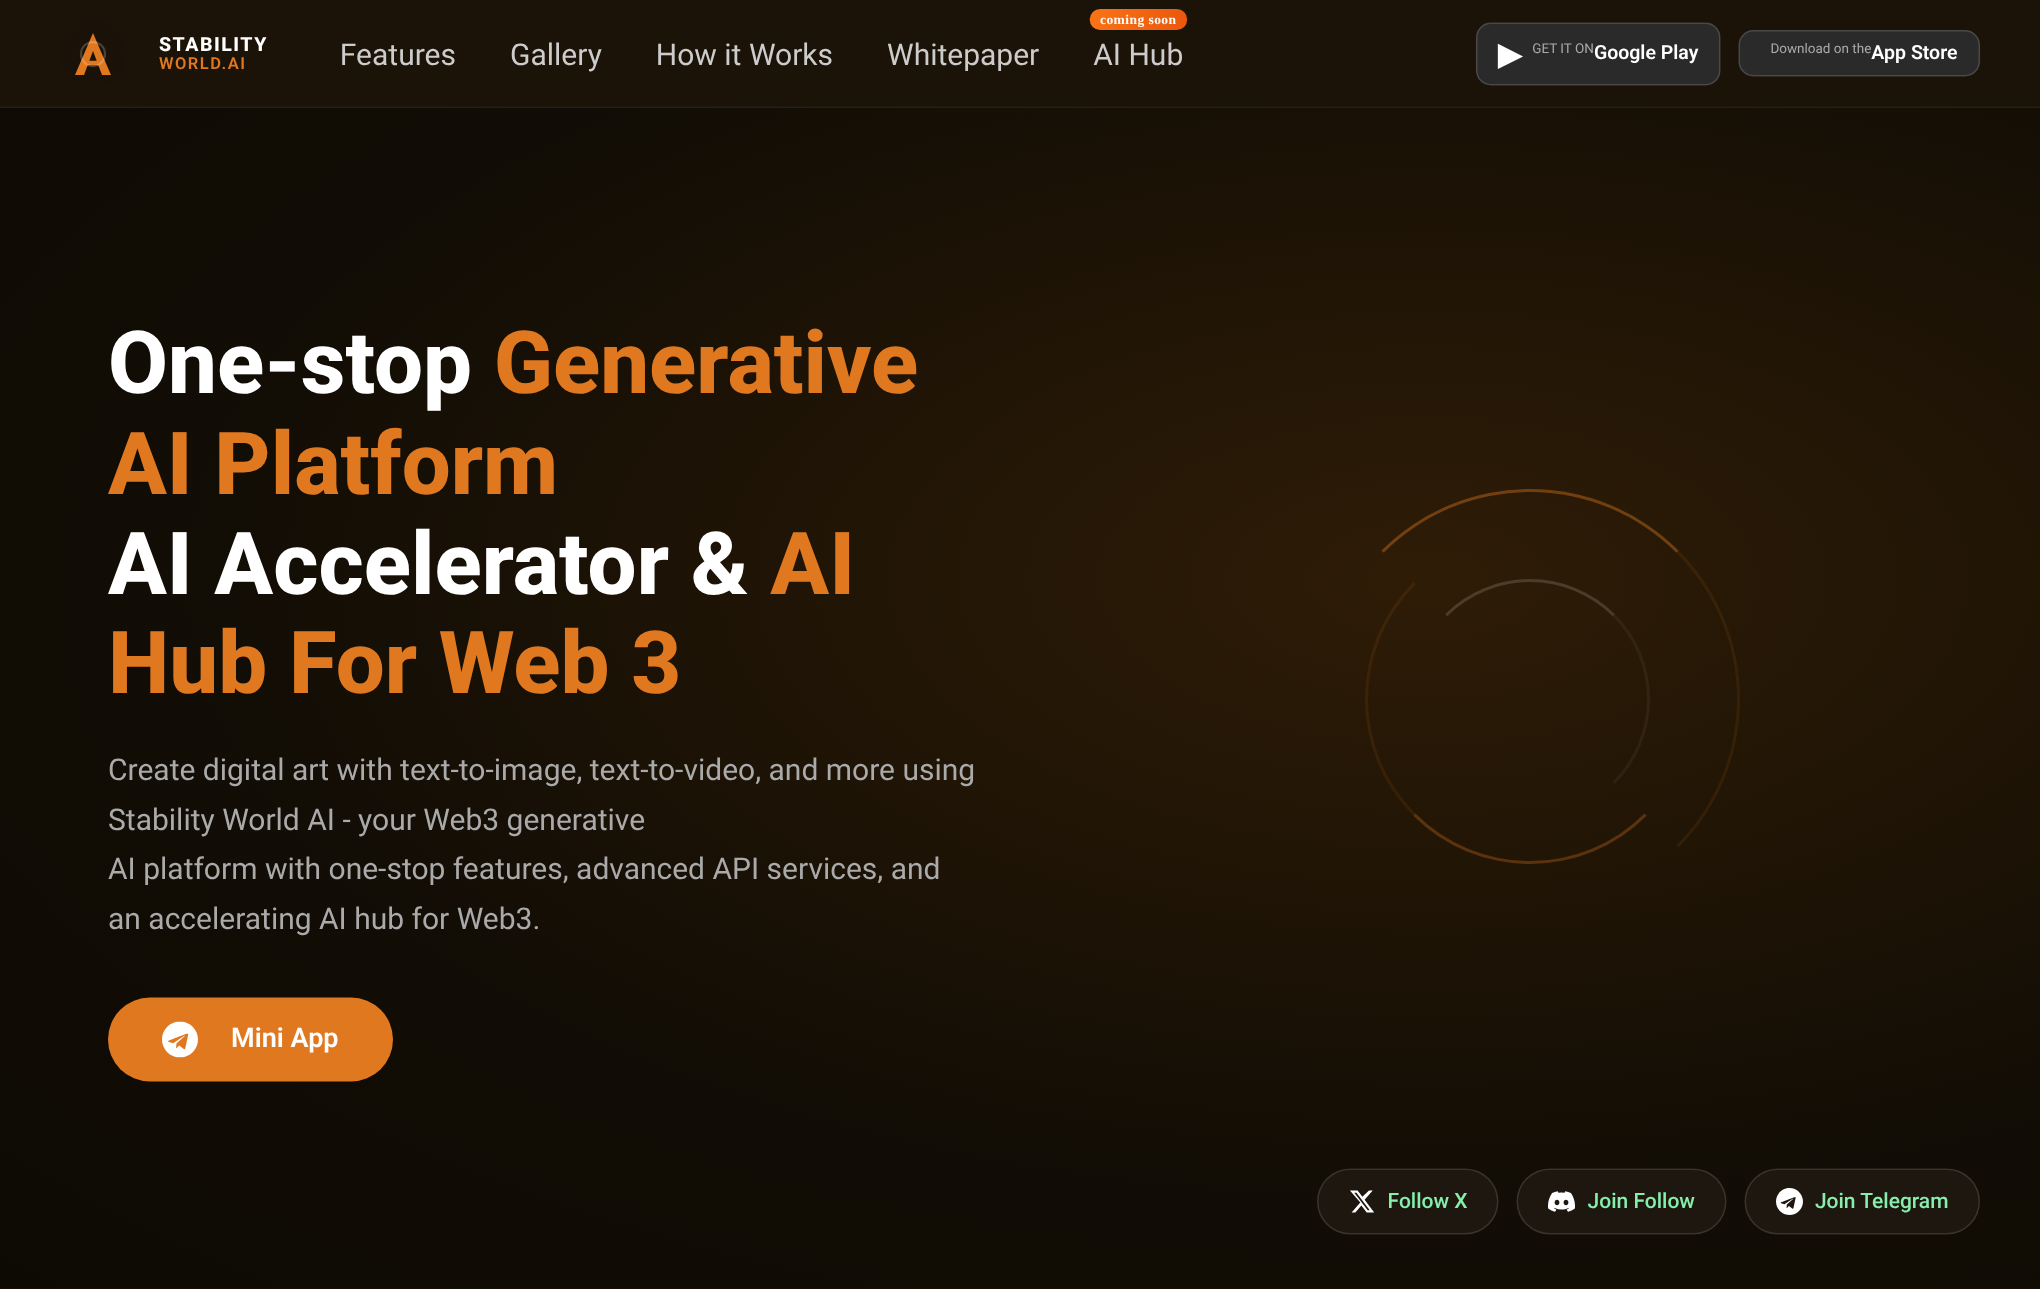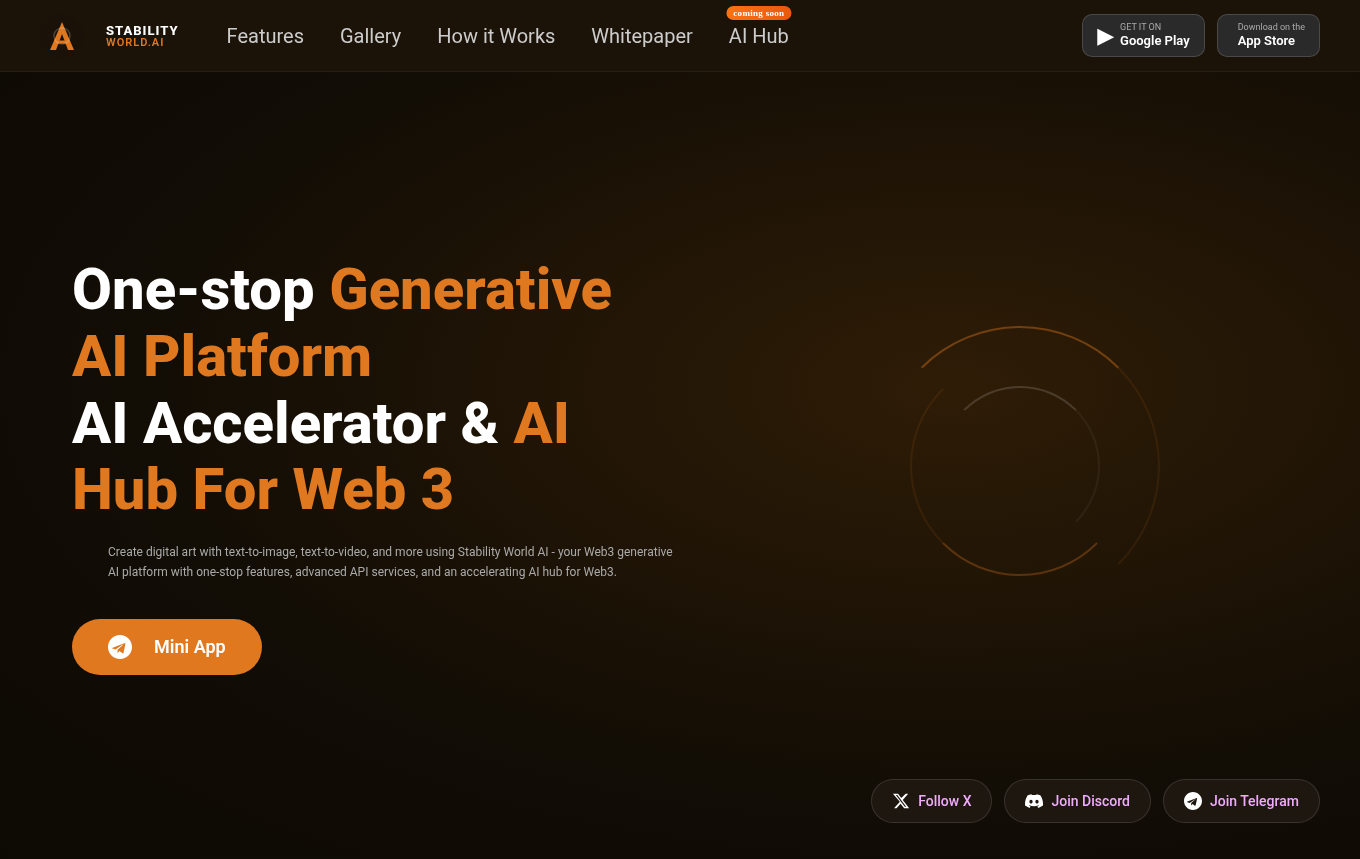--- a/index.html
+++ b/index.html
@@ -138,21 +138,21 @@
       border: 1px solid rgba(255,255,255,0.15);
       border-radius: 10px;
       padding: 7px 14px;
       cursor: pointer;
       color: white;
       text-decoration: none;
     }
 
     .store-btn-text {
       display: flex;
-      flex-direction: column;
+      flex-direction: row;
       line-height: 1.2;
     }
 
     .store-btn-sub {
       font-size: 9px;
       color: #aaaaaa;
     }
 
     .store-btn-name {
       font-size: 13px;
@@ -246,26 +246,25 @@
       color: #ffffff;
       margin-bottom: 20px;
     }
 
     .text-orange {
       color: #e07820;
       margin-top: 24px;
     }
 
     .hero-desc {
-      font-size: 12px;
+      font-size: 20px;
       color: #aaaaaa;
       line-height: 1.65;
       margin-bottom: 36px;
       max-width: 580px;
-      margin-left: 36px;
     }
 
     .btn-mini-app {
       display: inline-flex;
       align-items: center;
       gap: 22px;
       background: #e07820;
       color: white;
       border: none;
       padding: 16px 36px;
@@ -294,21 +293,21 @@
     }
 
     .social-btn {
       display: flex;
       align-items: center;
       gap: 8px;
       background: #1e1710;
       border: 1px solid rgba(255,255,255,0.12);
       border-radius: 24px;
       padding: 12px 20px;
-      color: #f0abfc;
+      color: #86efac;
       font-size: 14px;
       font-weight: 500;
       cursor: pointer;
       text-decoration: none;
     }
 
     .social-icon {
       width: 18px;
       height: 18px;
     }
@@ -414,21 +413,21 @@
     <svg class="social-icon" viewBox="0 0 24 24" fill="white">
       <path d="M18.244 2.25h3.308l-7.227 8.26 8.502 11.24H16.17l-4.714-6.231-5.401 6.231H2.747l7.73-8.835L1.254 2.25H8.08l4.258 5.622 5.907-5.622zm-1.161 17.52h1.833L7.084 4.126H5.117z"></path>
     </svg>
     <span>Follow X</span>
   </a>
 
   <a href="#" class="social-btn">
     <svg class="social-icon" viewBox="0 0 24 24" fill="white">
       <path d="M20.317 4.37a19.791 19.791 0 0 0-4.885-1.515.074.074 0 0 0-.079.037c-.21.375-.444.864-.608 1.25a18.27 18.27 0 0 0-5.487 0 12.64 12.64 0 0 0-.617-1.25.077.077 0 0 0-.079-.037A19.736 19.736 0 0 0 3.677 4.37a.07.07 0 0 0-.032.027C.533 9.046-.32 13.58.099 18.057c.004.04.027.08.054.1a19.9 19.9 0 0 0 5.993 3.03.08.08 0 0 0 .084-.028 14.09 14.09 0 0 0 1.226-1.994.074.074 0 0 0-.041-.104 13.201 13.201 0 0 1-1.872-.892.077.077 0 0 1-.008-.128 10.2 10.2 0 0 0 .372-.292.074.074 0 0 1 .077-.01c3.928 1.793 8.18 1.793 12.062 0a.074.074 0 0 1 .078.01c.12.098.246.198.373.292a.077.077 0 0 1-.006.127 12.299 12.299 0 0 1-1.873.892.077.077 0 0 0-.041.107c.36.698.772 1.362 1.225 1.993a.076.076 0 0 0 .084.028 19.839 19.839 0 0 0 6.002-3.03.077.077 0 0 0 .032-.054c.5-5.177-.838-9.674-3.549-13.66a.061.061 0 0 0-.031-.03zM8.02 15.33c-1.183 0-2.157-1.085-2.157-2.419 0-1.333.956-2.419 2.157-2.419 1.21 0 2.176 1.096 2.157 2.42 0 1.333-.956 2.418-2.157 2.418zm7.975 0c-1.183 0-2.157-1.085-2.157-2.419 0-1.333.955-2.419 2.157-2.419 1.21 0 2.176 1.096 2.157 2.42 0 1.333-.946 2.418-2.157 2.418z"></path>
     </svg>
-    <span>Join Discord</span>
+    <span>Join Follow</span>
   </a>
 
   <a href="#" class="social-btn">
     <svg class="social-icon" viewBox="0 0 24 24" fill="white">
       <path d="M12 0C5.373 0 0 5.373 0 12s5.373 12 12 12 12-5.373 12-12S18.627 0 12 0zm5.562 8.248l-2.02 9.52c-.146.658-.537.818-1.084.508l-3-2.21-1.447 1.394c-.16.16-.295.295-.605.295l.213-3.053 5.56-5.023c.242-.213-.054-.333-.373-.12L7.48 14.53l-2.946-.924c-.64-.203-.654-.64.136-.948l11.51-4.44c.533-.194 1 .13.382.03z"></path>
     </svg>
     <span>Join Telegram</span>
   </a>
 </div>
 

